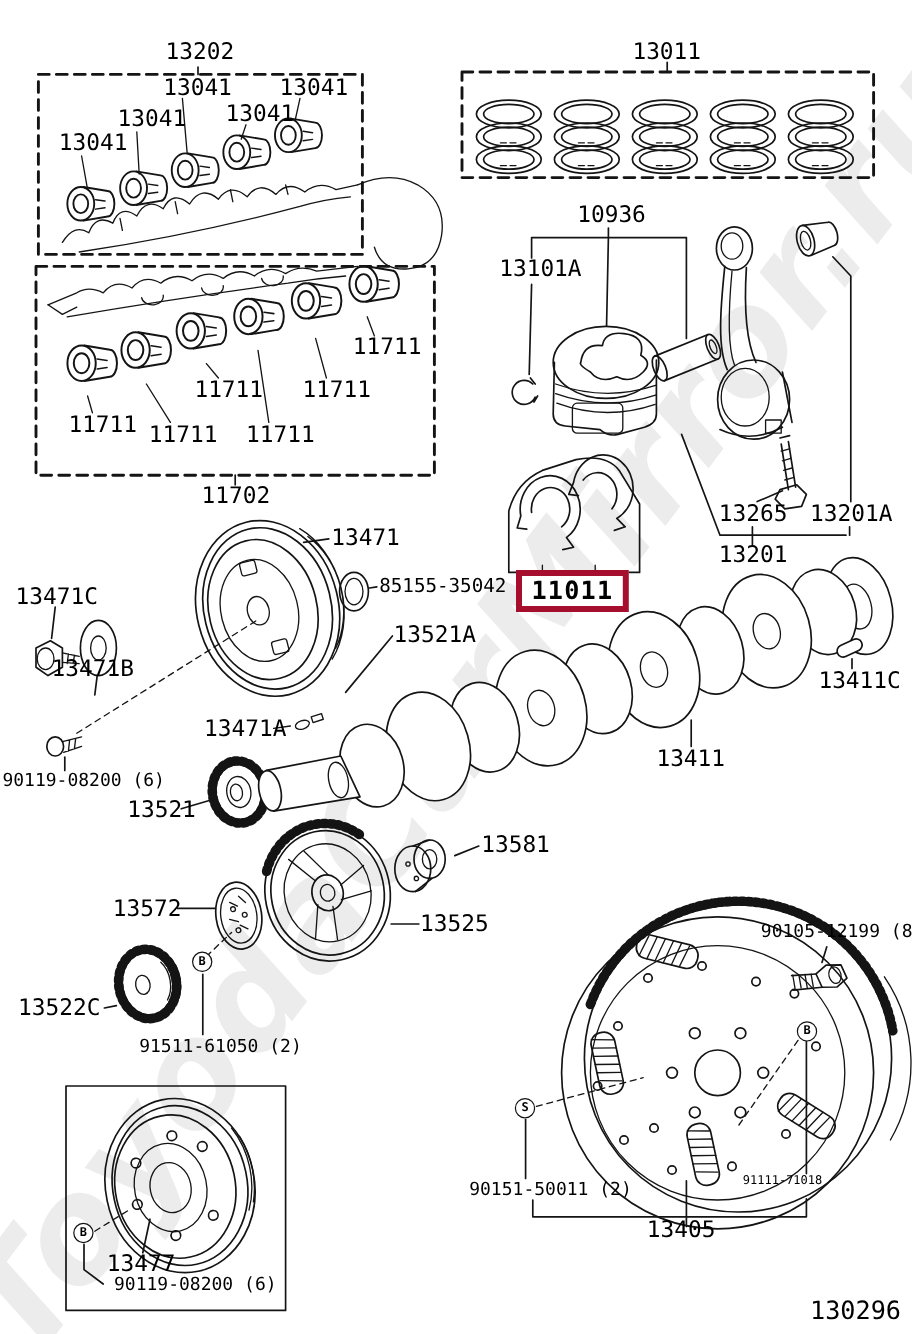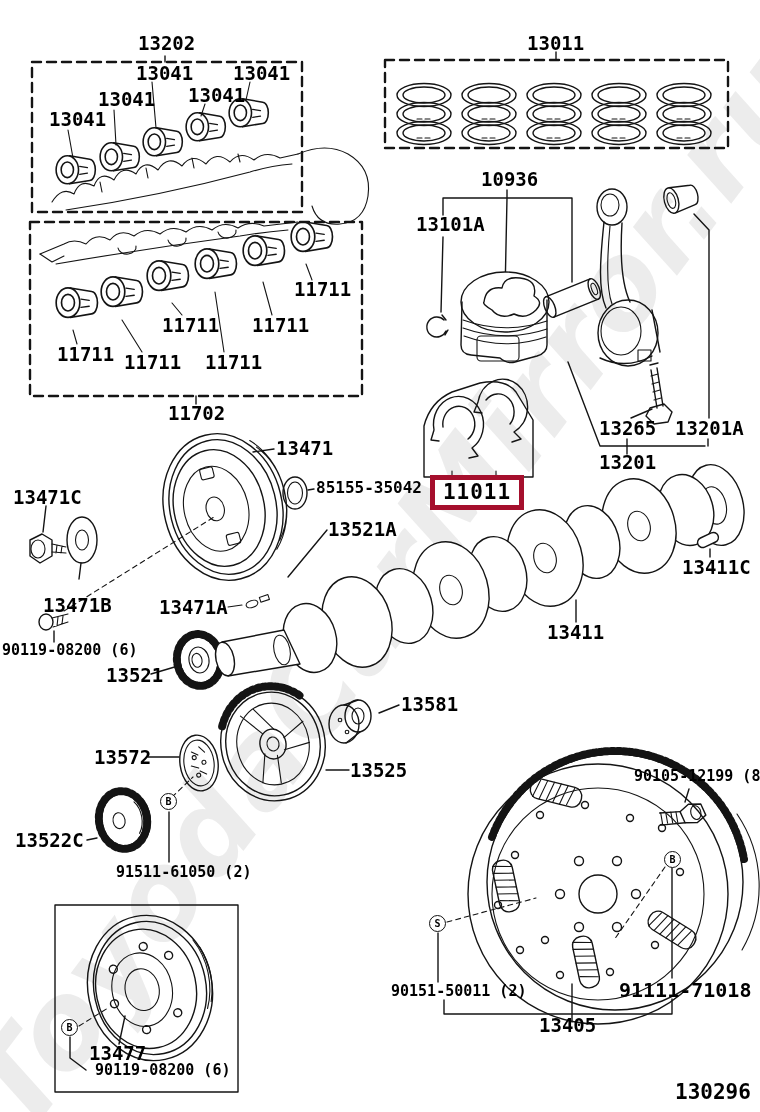--- a/index.html
+++ b/index.html
@@ -5,25 +5,25 @@
   html,body{margin:0;padding:0;background:#fff;}
   #stage{position:relative;width:760px;height:1112px;background:#fff;overflow:hidden;
          font-family:"DejaVu Sans Mono",monospace;}
   #stage svg{position:absolute;left:0;top:0;z-index:1;}
   svg *{stroke:#141414;stroke-width:1.4;fill:none;stroke-linecap:round;stroke-linejoin:round;}
   svg .wfill{fill:#fff;}
   svg .dash{stroke-dasharray:5,4;}
   svg .boxdash{stroke-dasharray:9,6;stroke-width:2.4;}
   svg .teeth{stroke-width:8;stroke-dasharray:2.5,3.5;}
   svg .thin{stroke-width:1.1;}
-  .lbl{position:absolute;z-index:2;color:#000;font-weight:bold;white-space:nowrap;line-height:1.05;}
+  .lbl{position:absolute;z-index:2;color:#000;font-weight:normal;white-space:nowrap;line-height:1.05;}
   .s19{font-size:19px;}
   .s17{font-size:21px;}
   .s16{font-size:16px;}
-  .s15{font-size:20px;}
+  .s15{font-size:10px;}
   .s14{font-size:15px;}
   .badge{position:absolute;z-index:2;width:15px;height:15px;border:1.8px solid #111;border-radius:50%;
          background:#fff;font-weight:bold;font-size:10px;line-height:15px;text-align:center;}
   .hl{position:absolute;z-index:3;left:430px;top:475px;width:84px;height:25px;border:5px solid #A50F2D;
       background:#fff;font-weight:bold;font-size:21px;line-height:25px;text-align:center;letter-spacing:1px;}
   .watermark{position:absolute;z-index:0;left:-320px;top:520px;width:1420px;height:140px;text-align:center;
       font-family:"DejaVu Sans",sans-serif;font-style:italic;font-weight:bold;font-size:118px;
       color:rgba(70,70,70,0.10);transform:rotate(-53deg);letter-spacing:2px;}
 </style>
 </head>
@@ -340,24 +340,24 @@
 
   <span class="lbl s19" style="left:599px;top:419px">13265</span>
   <span class="lbl s19" style="left:675px;top:419px">13201A</span>
   <span class="lbl s19" style="left:599px;top:453px">13201</span>
 
   <div class="hl">11011</div>
 
   <span class="lbl s19" style="left:276px;top:439px">13471</span>
   <span class="lbl s16" style="left:316px;top:480px">85155-35042</span>
   <span class="lbl s19" style="left:13px;top:488px">13471C</span>
-  <span class="lbl s19" style="left:43px;top:596px">13471B</span>
+  <span class="lbl s19" style="left:43px;top:548px">13471B</span>
   <span class="lbl s14" style="left:2px;top:643px">90119-08200 (6)</span>
   <span class="lbl s19" style="left:106px;top:666px">13521</span>
-  <span class="lbl s19" style="left:159px;top:598px">13471A</span>
+  <span class="lbl s19" style="left:170px;top:598px">13471A</span>
   <span class="lbl s19" style="left:328px;top:520px">13521A</span>
 
   <span class="lbl s19" style="left:682px;top:558px">13411C</span>
   <span class="lbl s19" style="left:547px;top:623px">13411</span>
 
   <span class="lbl s19" style="left:401px;top:695px">13581</span>
   <span class="lbl s19" style="left:350px;top:761px">13525</span>
   <span class="lbl s19" style="left:94px;top:748px">13572</span>
   <span class="lbl s19" style="left:15px;top:831px">13522C</span>
   <span class="lbl s14" style="left:116px;top:865px">91511-61050 (2)</span>

